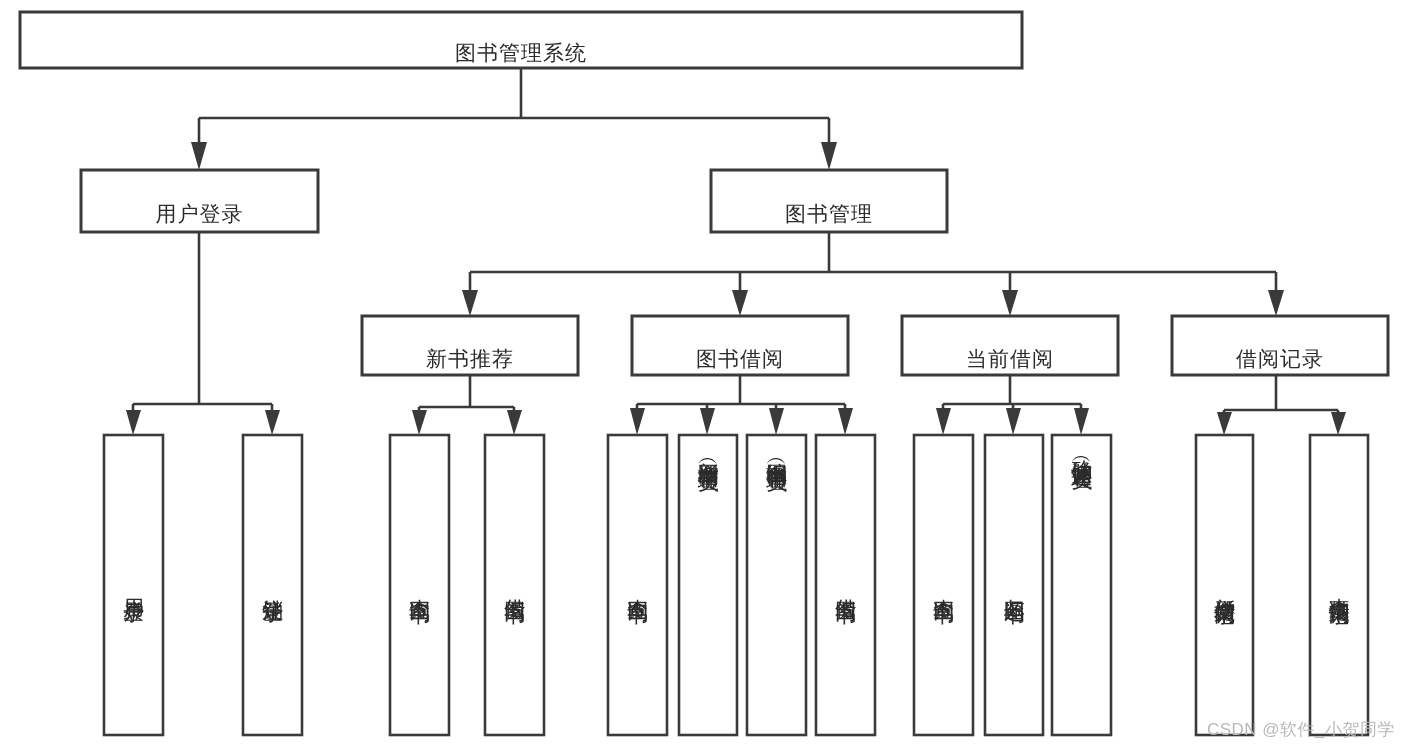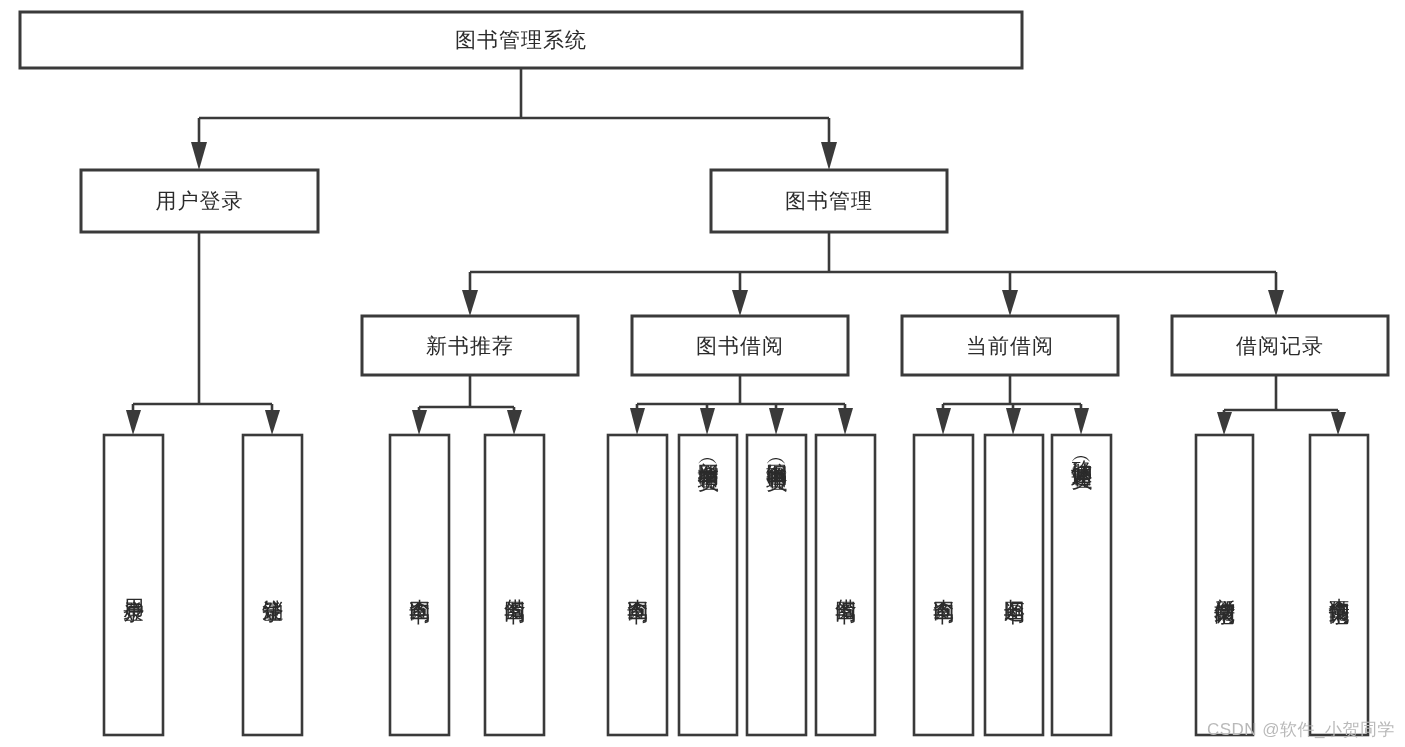--- a/index.html
+++ b/index.html
@@ -64,20 +64,21 @@
     letter-spacing: 1.5px;
     text-align: center;
     white-space: nowrap;
   }
   .hlabel-wrap {
     position: absolute;
     display: flex;
     align-items: center;
     justify-content: center;
     pointer-events: none;
+    margin-top: 13px;
   }
   .hlabel-text {
     font-family: "Liberation Sans", "DejaVu Sans", sans-serif;
     font-size: 21px;
     color: #2b2b2b;
     letter-spacing: 1px;
     white-space: nowrap;
   }
   #watermark {
     position: absolute;

